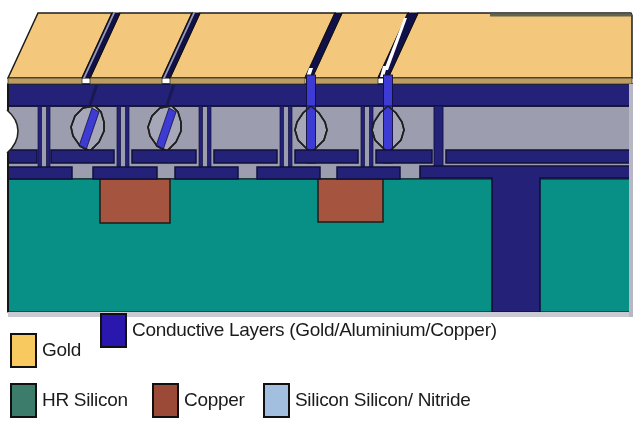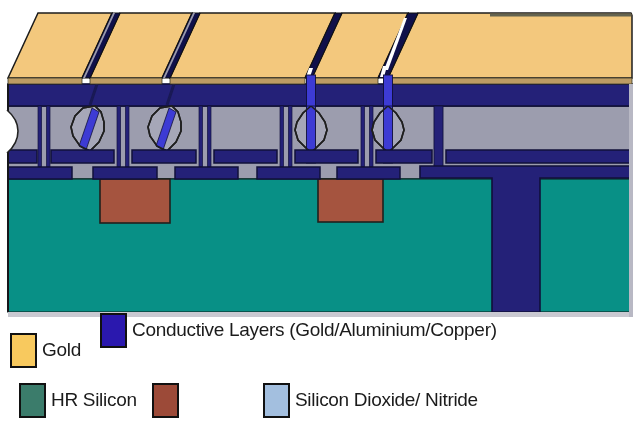--- a/index.html
+++ b/index.html
@@ -127,25 +127,26 @@
 
   <div>
     <div class="legend-item" style="left:10px;top:332px">
       <span class="swatch" style="background: rgb(248, 201, 94);"></span>
       <span class="legend-label">Gold</span>
     </div>
     <div class="legend-item" style="left:100px;top:312px">
       <span class="swatch" style="background: rgb(42, 24, 174);"></span>
       <span class="legend-label">Conductive Layers (Gold/Aluminium/Copper)</span>
     </div>
-    <div class="legend-item" style="left:19px;top:382px">
+    <div class="legend-item" style="left:10px;top:382px">
       <span class="swatch" style="background: rgb(59, 124, 107);"></span>
       <span class="legend-label">HR Silicon</span>
     </div>
     <div class="legend-item" style="left:152px;top:382px">
       <span class="swatch" style="background: rgb(156, 74, 56);"></span>
+      <span class="legend-label">Copper</span>
     </div>
     <div class="legend-item" style="left:263px;top:382px">
       <span class="swatch" style="background: rgb(163, 191, 223);"></span>
-      <span class="legend-label">Silicon Dioxide/ Nitride</span>
+      <span class="legend-label">Silicon Silicon/ Nitride</span>
     </div>
   </div>
 </div>
 
 </body></html>

